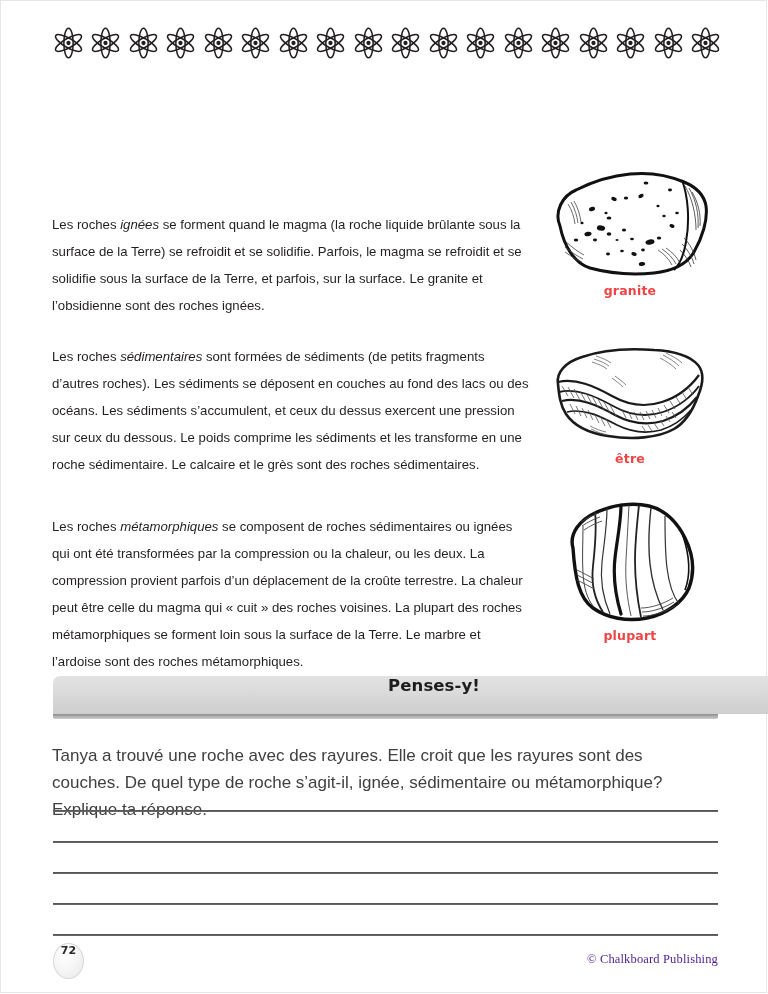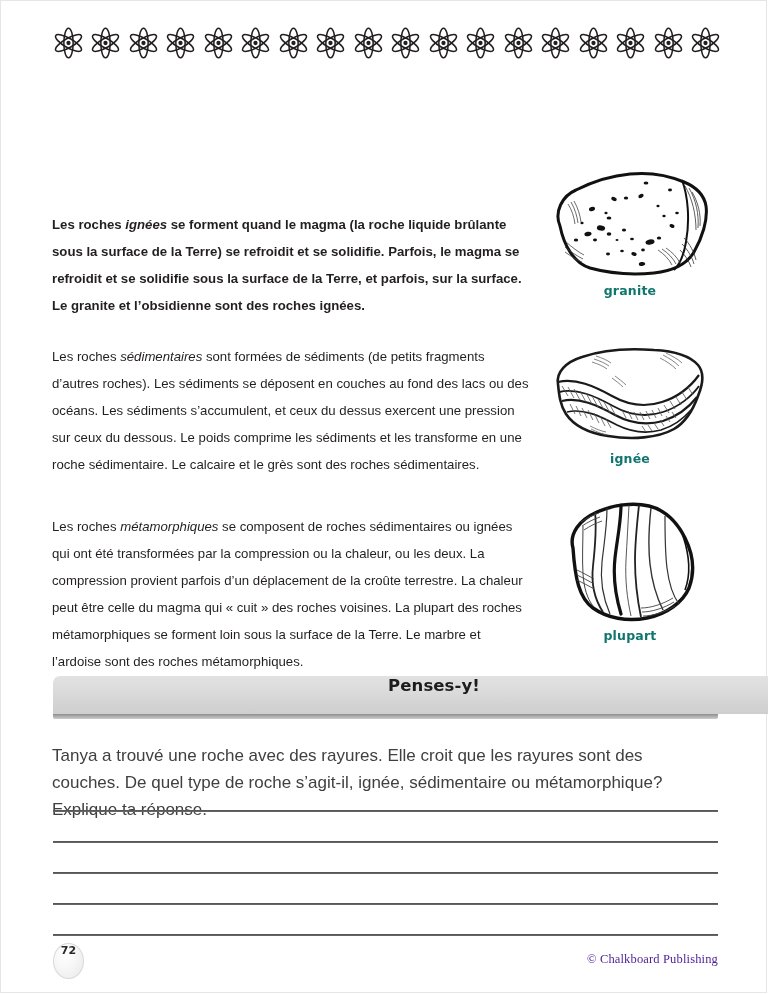--- a/index.html
+++ b/index.html
@@ -76,41 +76,41 @@
   }
   p.para {
     margin: 0;
     font-size: 13.2px;
     line-height: 27px;
     color: #231f20;
     text-align: left;
   }
   p.para em { font-style: italic; }
 
-  .para-igneous { top: 211px; font-weight: bold; }
+  .para-igneous { top: 211px; }
   .para-sediment { top: 343px; }
   .para-metamorphic { top: 513px; }
 
   
   .figure {
     position: absolute;
     width: 190px;
     text-align: center;
   }
   .fig-granite  { left: 535px; top: 168px; }
   .fig-gres     { left: 535px; top: 338px; }
   .fig-marbre   { left: 535px; top: 500px; }
 
   .figure svg { display: block; margin: 0 auto; }
 
   .fig-caption {
     font-family: "DejaVu Sans", sans-serif;
     font-weight: bold;
     font-size: 12.5px;
-    color: #0f766e;
+    color: #ef4444;
     margin-top: 3px;
     letter-spacing: 0.2px;
   }
 
   
   .think-banner {
     position: absolute;
     left: 53px;
     top: 676px;
     width: 762px;
@@ -455,21 +455,21 @@
         <path d="M120 15 C126 18 132 21 136 25"></path>
         <path d="M66 40 C70 43 74 46 77 49"></path>
         <path d="M69 38 C73 41 77 44 80 47"></path>
       </g>
 
       <g stroke="#666666" stroke-width="0.8" fill="none">
         <path d="M44 88 C50 91 55 93 60 94"></path>
         <path d="M45 91 C51 94 56 96 61 97"></path>
       </g>
     </svg>
-    <div class="fig-caption">ignée</div>
+    <div class="fig-caption">être</div>
   </div>
 
   <div class="figure fig-marbre">
     <svg width="150" height="125" viewBox="0 0 150 125">
       <path d="M18 48 C14 34 24 20 42 12 C58 5 78 2 94 6 C110 10 122 22 130 38
                C138 54 140 72 134 88 C128 102 112 114 92 118 C72 122 52 118 38 108
                C24 98 20 78 18 48 Z" fill="#ffffff" stroke="#111111" stroke-width="3.4" stroke-linejoin="round"></path>
 
       <path d="M66 5 C66 22 62 40 60 58 C58 76 60 94 66 114" fill="none" stroke="#111111" stroke-width="3.2" stroke-linecap="round"></path>
 

